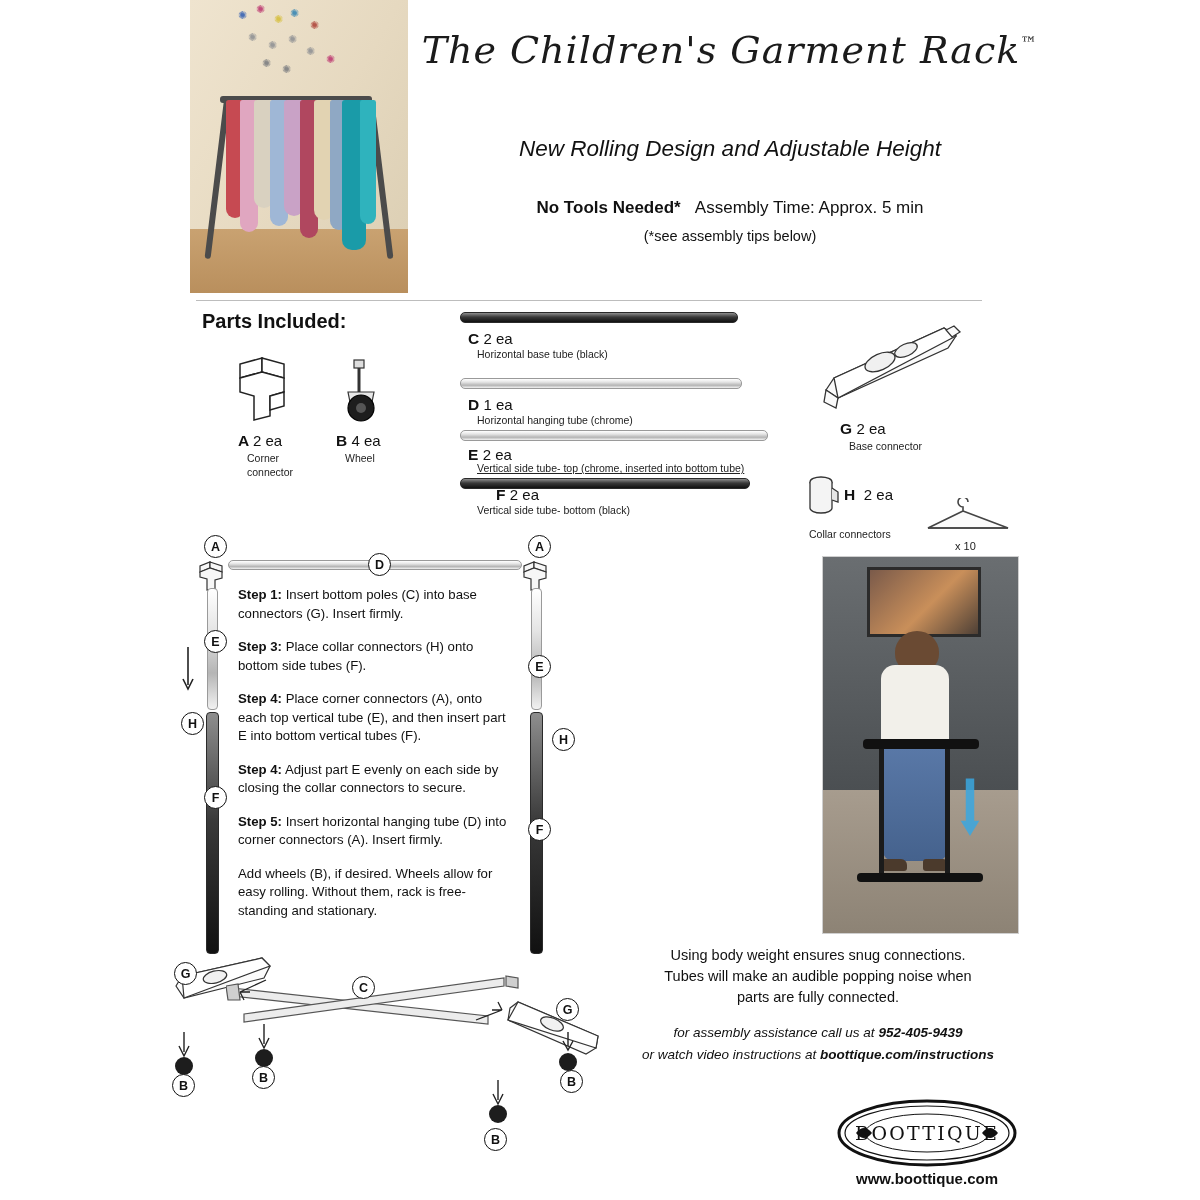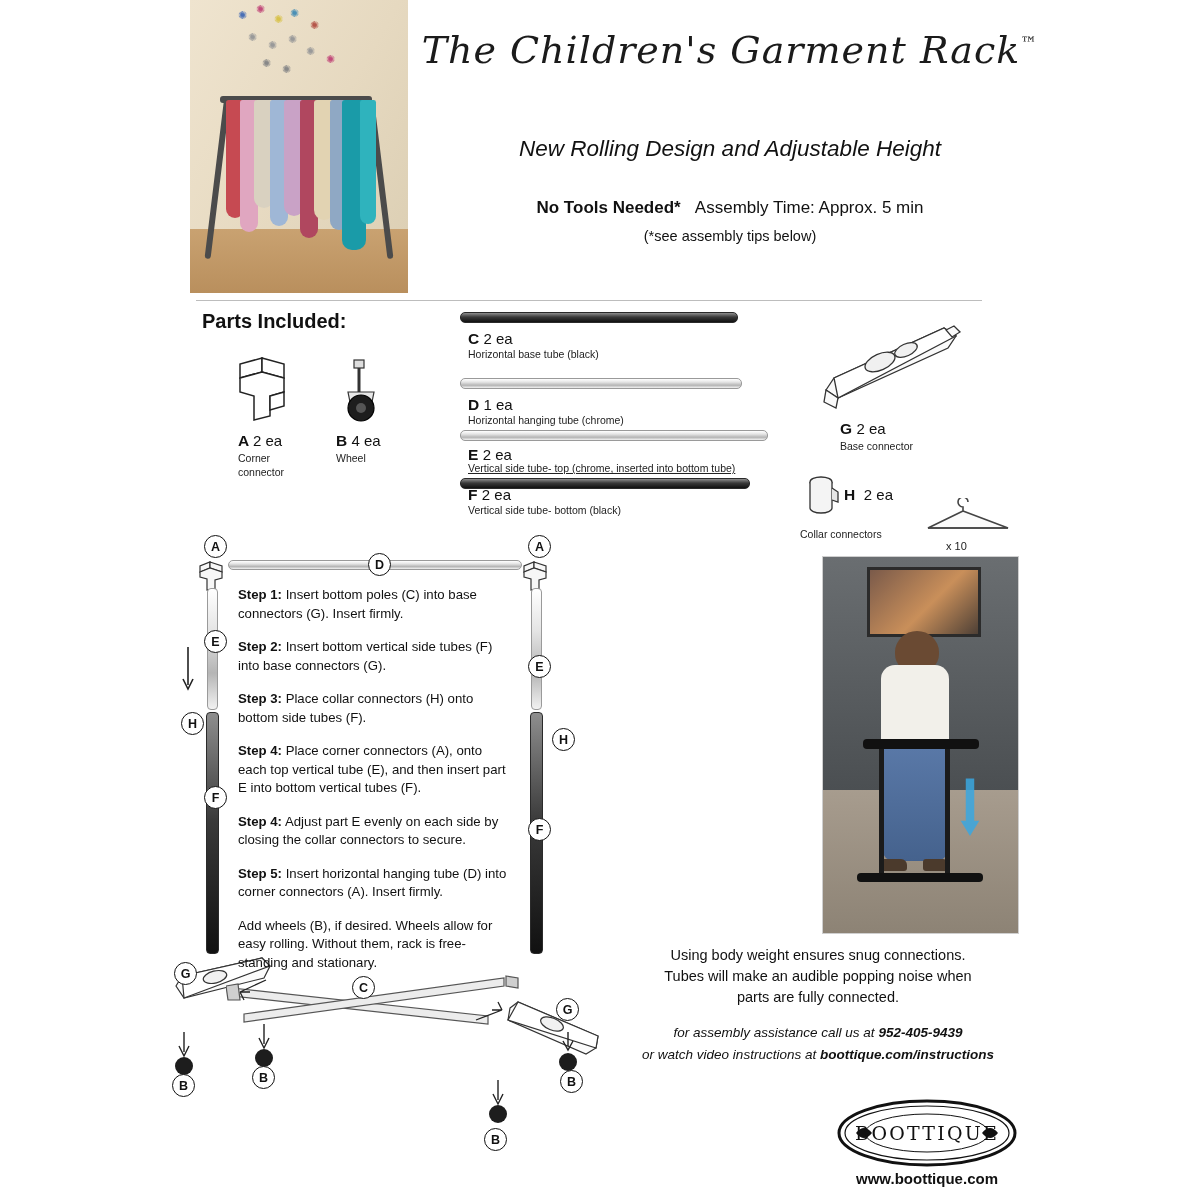--- a/index.html
+++ b/index.html
@@ -118,21 +118,21 @@
   }
 
   .part-label {
     position:absolute;
     font-size:15.5px; font-weight:bold; color:#111;
     white-space:nowrap;
   }
   .part-label .qty { font-weight:normal; font-size:15px;}
   .part-sub {
     position:absolute;
-    font-size:10.5px; color:#222; white-space:nowrap;
+    font-size:10.5px; color:#222; white-space:nowrap;margin-left:9px;
   }
 
   
   .svg-abs { position:absolute; }
 
   
   .badge {
     position:absolute;
     width:21px; height:21px; border-radius:50%;
     border:1.4px solid #111; background:#fff;
@@ -287,21 +287,21 @@
   <div class="part-sub" style="left:468px; top:414px;">Horizontal hanging tube  (chrome)</div>
 
   <div class="tube chrome" style="left:460px; top:430px; width:306px;"></div>
   <div class="part-label" style="left:468px; top:446px;">
     <span>E</span>
     <span class="qty">2 ea</span>
   </div>
   <div class="part-sub" style="left:468px; top:462px;text-decoration:underline;">Vertical side tube- top (chrome, inserted into bottom tube)</div>
 
   <div class="tube black" style="left:460px; top:478px; width:288px;"></div>
-  <div class="part-label" style="left:468px; top:486px;">
+  <div class="part-label" style="left:496px; top:486px;">
     <span>F</span>
     <span class="qty">2 ea</span>
   </div>
   <div class="part-sub" style="left:468px; top:504px;">Vertical side tube- bottom (black)</div>
 
   <svg class="svg-abs" style="left:818px; top:316px;" width="146" height="100" viewBox="0 0 146 100">
     <g fill="#fafafa" stroke="#333" stroke-width="1.3">
       <path d="M8 74 L16 62 L126 12 L138 20 L130 32 L20 82 Z"></path>
       <path d="M16 62 L126 12 L138 20 L20 82 Z" fill="#ffffff"></path>
       <ellipse cx="62" cy="46" rx="16" ry="8" transform="rotate(-24 62 46)" fill="#f0f0f0"></ellipse>
@@ -424,21 +424,20 @@
   <div class="badge" style="left:484px; top:1128px;">B</div>
 
   <svg class="svg-abs" style="left:556px; top:1030px;" width="24" height="48" viewBox="0 0 24 48">
     <path d="M12 2 L12 16 M7 11 L12 20 L17 11" stroke="#222" stroke-width="1.4" fill="none"></path>
     <circle cx="12" cy="32" r="9" fill="#1d1d1d"></circle>
   </svg>
   <div class="badge" style="left:560px; top:1070px;">B</div>
 
   <div class="steps">
     <p><b>Step  1:</b><span> Insert bottom  poles  (C)  into base connectors (G). Insert firmly.</span></p>
-    <p><b>Step  2:</b><span> Insert bottom  vertical  side  tubes (F) into base connectors (G).</span></p>
     <p><b>Step 3:</b><span>  Place collar connectors (H) onto bottom side tubes (F).</span></p>
     <p><b>Step 4:</b><span> Place corner connectors (A), onto each top vertical tube (E), and then insert part E into bottom vertical tubes (F).</span></p>
     <p><b>Step 4:</b><span> Adjust part E evenly on each side by closing the collar connectors to secure.</span></p>
     <p><b>Step 5:</b><span> Insert horizontal hanging tube (D) into  corner  connectors  (A).  Insert firmly.</span></p>
     <p><span>Add wheels (B), if desired.  Wheels allow for easy rolling.  Without them, rack is free-standing and stationary.</span></p>
   </div>
 
 
   <div class="photo" id="photo-right">
     <div class="ph-wall2"></div>

